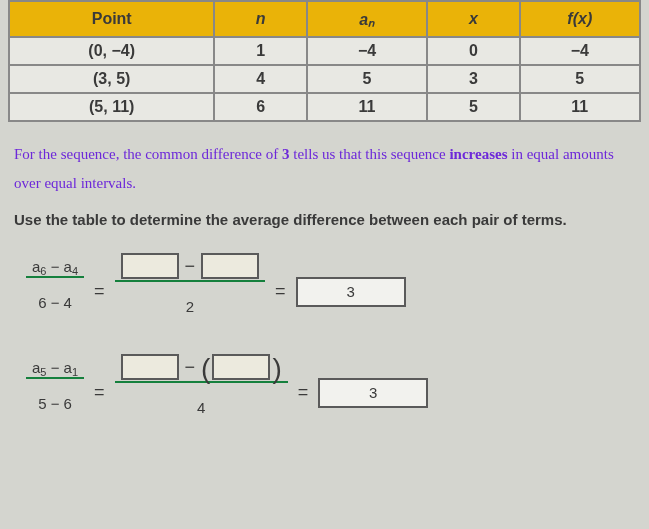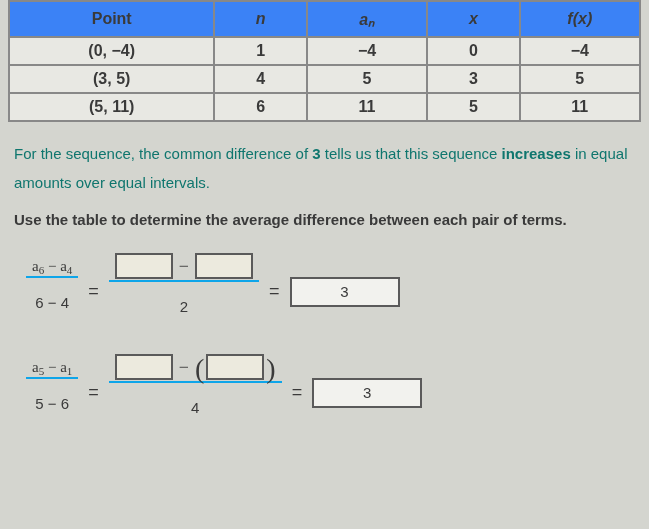--- a/index.html
+++ b/index.html
@@ -19,46 +19,47 @@
     border-collapse: collapse;
     background: #e8e8e3;
   }
   th, td {
     border: 2px solid #888;
     text-align: center;
     padding: 4px 10px;
     font-size: 16px;
     font-weight: bold;
   }
-  th { background: #3b82f6; padding: 6px; }
+  th { background: #eab308; padding: 6px; }
   .text-block {
     margin: 18px 6px 14px 6px;
     font-size: 15px;
     line-height: 1.9;
-    color: #0f766e;
+    color: #6d28d9;
+    font-family: Liberation Serif, serif;
   }
   .text-block b { font-weight: bold; }
   .prompt {
     margin: 10px 6px 24px 6px;
     font-size: 15px;
     font-weight: bold;
   }
   .eq-row {
     display: flex;
     align-items: center;
     margin: 14px 6px 22px 18px;
     gap: 10px;
   }
   .frac {
     display: inline-flex;
     flex-direction: column;
     align-items: center;
     font-size: 15px;
   }
-  .frac .num { border-bottom: 2px solid #0ea5e9; padding: 1px 6px; white-space: nowrap; font-family: Liberation Serif, serif; }
+  .frac .num { border-bottom: 2px solid #15803d; padding: 1px 6px; white-space: nowrap; }
   .frac .den { padding: 16px 6px; white-space: nowrap; }
   .eq { font-size: 18px; }
   .box {
     border: 2px solid #5a5a5a;
     background: #f2f2ee;
     min-width: 58px;
     height: 26px;
     display: inline-flex;
     align-items: center;
     justify-content: center;

